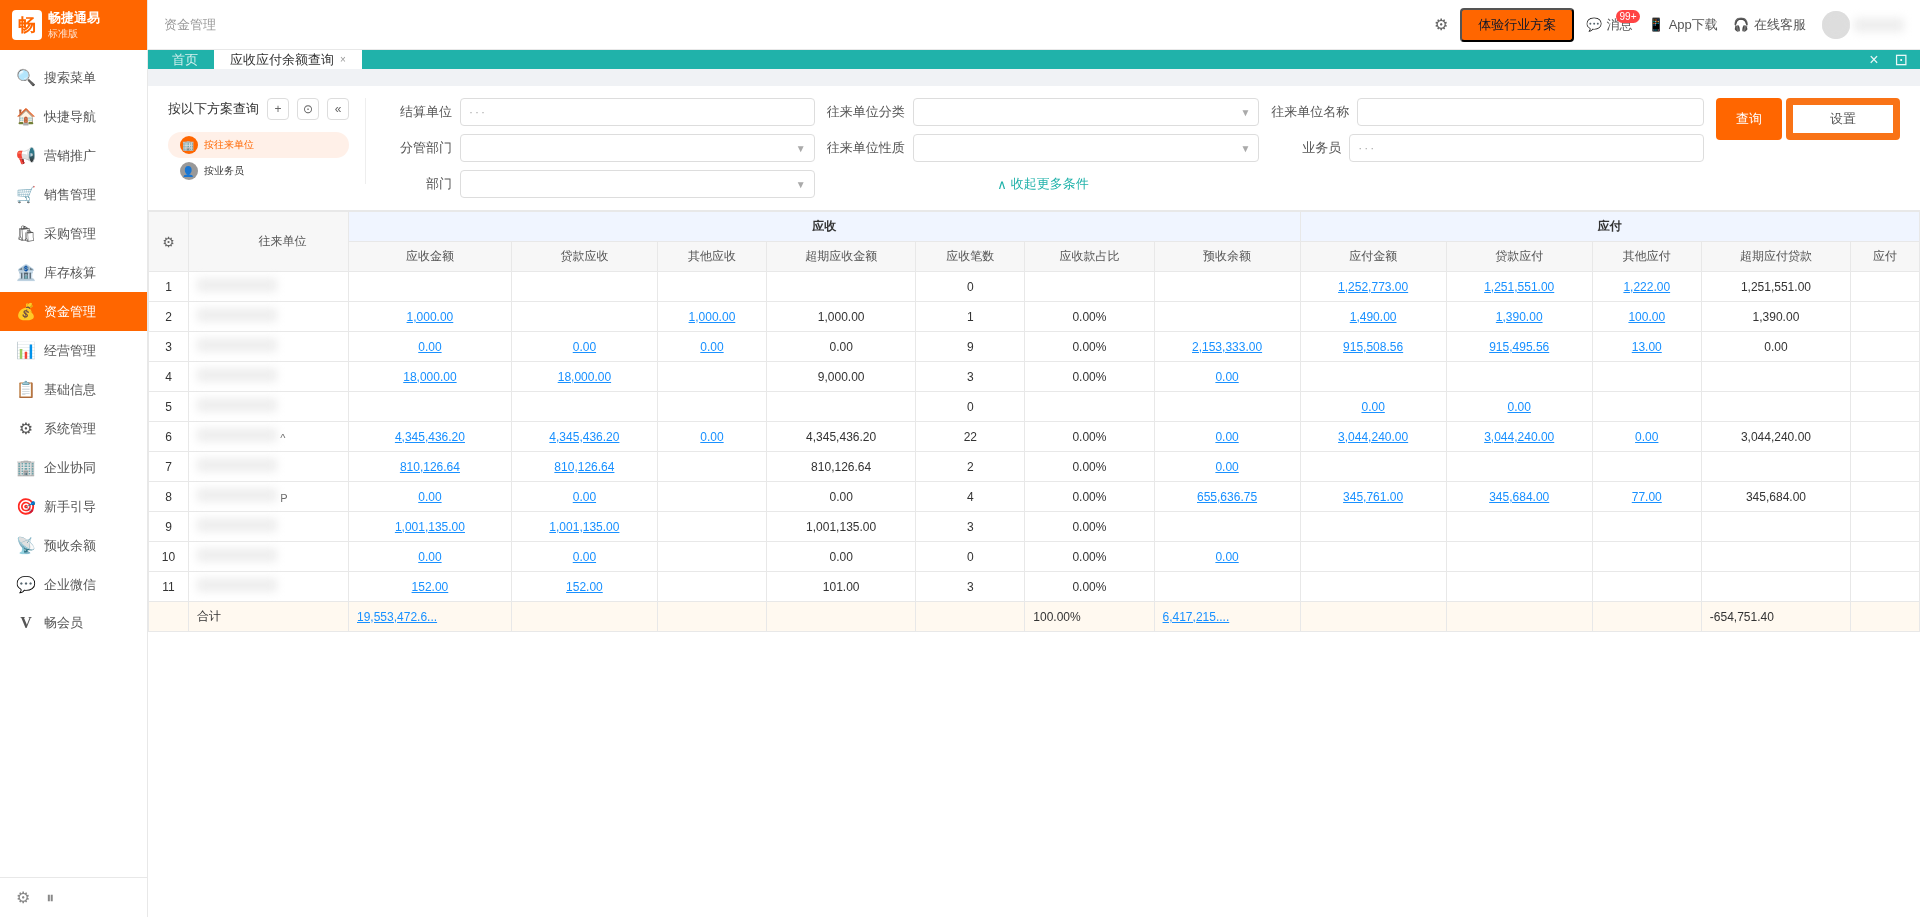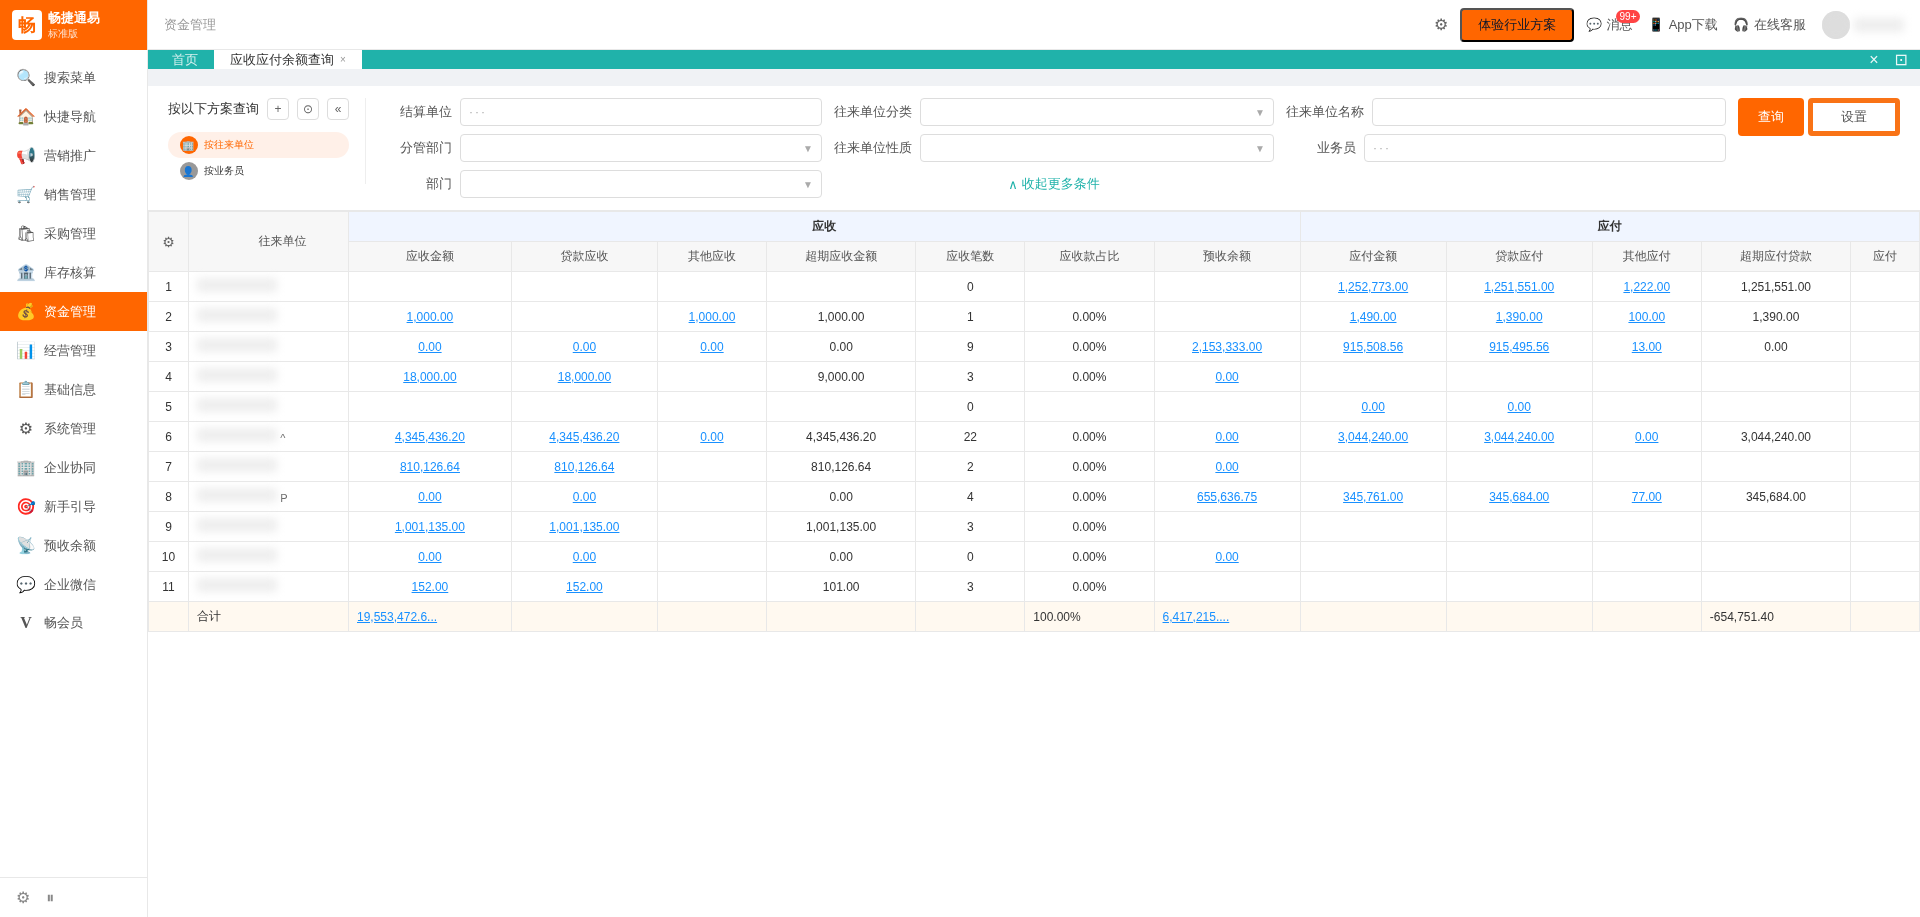--- a/index.html
+++ b/index.html
@@ -91,21 +91,21 @@
     .filter-input {
       flex: 1; height: 28px; border: 1px solid #ddd; border-radius: 4px; padding: 0 8px;
       font-size: 12px; display: flex; align-items: center; justify-content: space-between; cursor: pointer;
     }
     .filter-input .dots { color: #aaa; letter-spacing: 2px; }
     .filter-input .arrow { color: #aaa; font-size: 10px; }
 
     
     .query-btns { display: flex; gap: 4px; }
     .btn-query { background: #ff6600; color: #fff; border: none; padding: 6px 20px; border-radius: 4px; font-size: 13px; cursor: pointer; }
-    .btn-settings { background: #fff; color: #555; border: 5px solid #f97316; padding: 5px 28px; border-radius: 4px; font-size: 13px; cursor: pointer; }
+    .btn-settings { background: #fff; color: #555; border: 7px solid #f97316; padding: 5px 37px; border-radius: 4px; font-size: 13px; cursor: pointer; }
 
     
     .table-area { flex: 1; overflow: auto; background: #fff; margin: 0; }
     .data-table { width: 100%; border-collapse: collapse; font-size: 12px; }
     .data-table th, .data-table td {
       border: 1px solid #e8e8e8; padding: 6px 8px; white-space: nowrap;
     }
     .data-table thead th {
       background: #f7f7f7; color: #555; font-weight: normal; text-align: center;
     }

